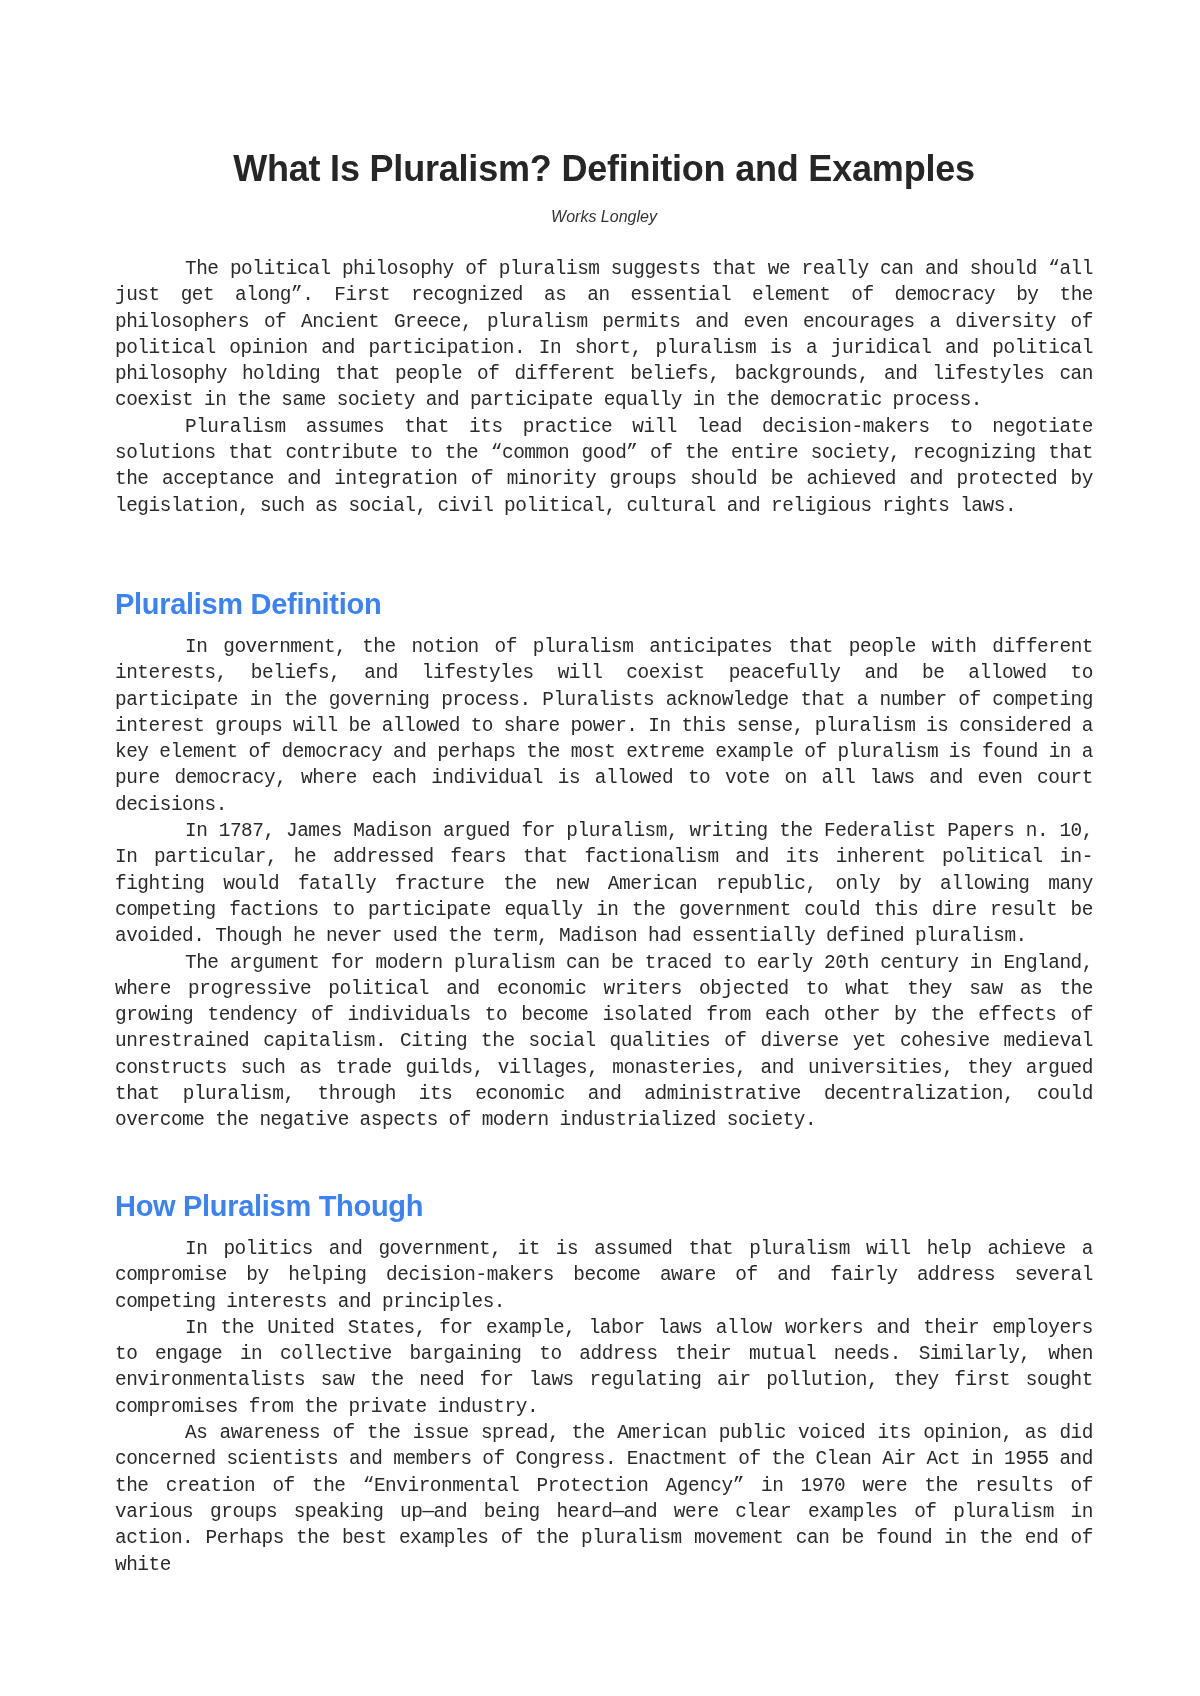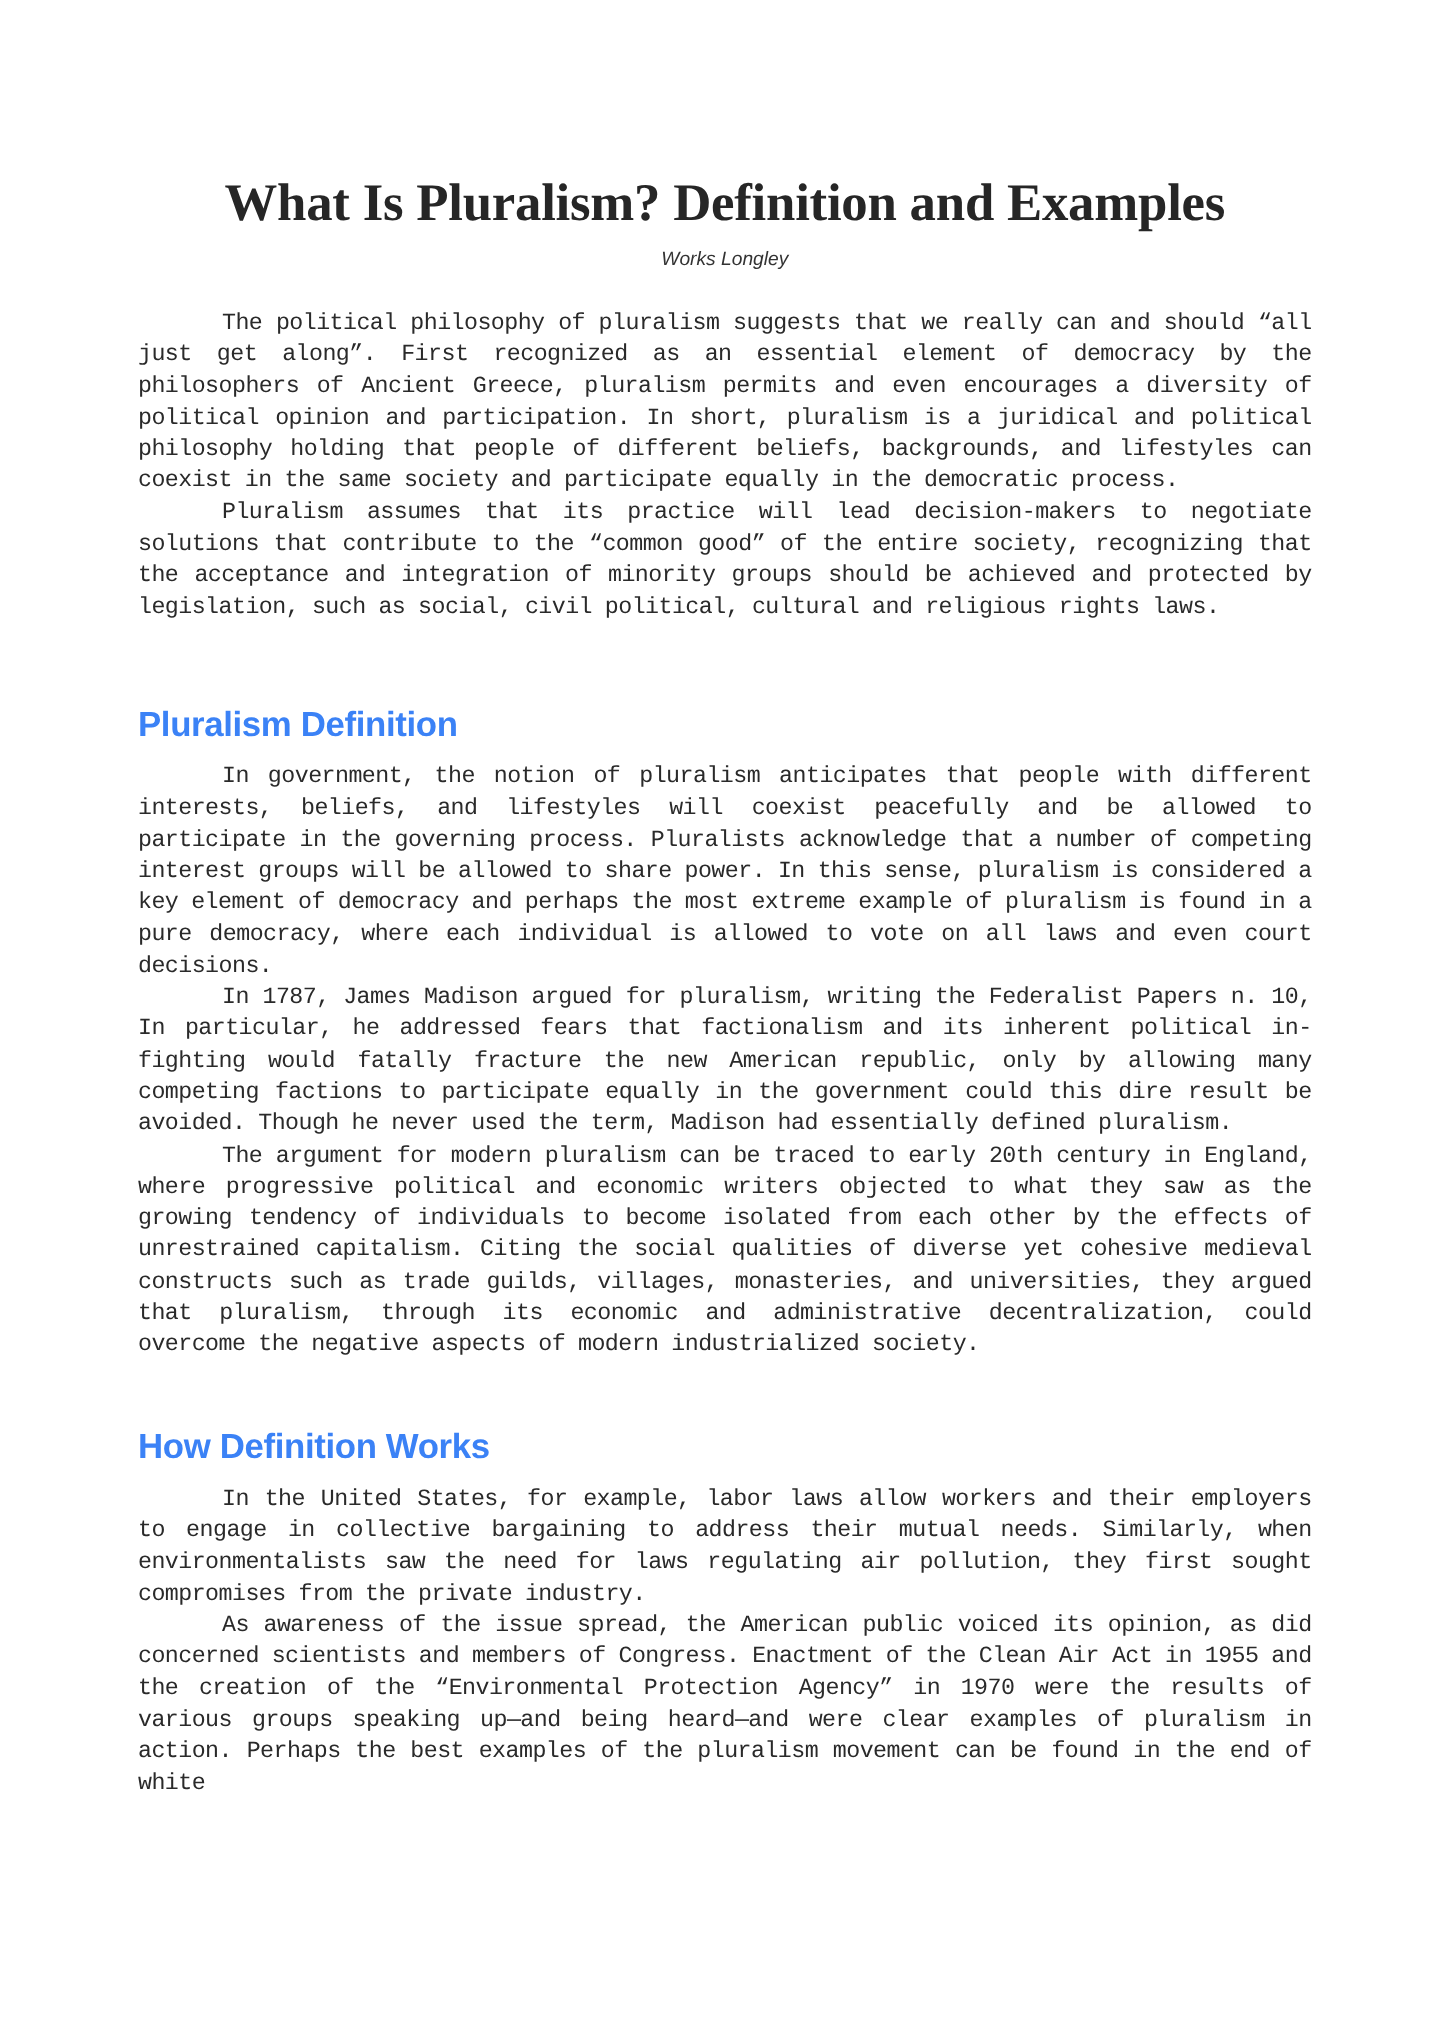--- a/index.html
+++ b/index.html
@@ -19,23 +19,23 @@
       left: 115px;
       top: 0;
       width: 978px;
     }
     .doc-title {
       position: absolute;
       top: 143px;
       left: 0;
       width: 978px;
       text-align: center;
-      font-family: Liberation Serif, serif;
+      font-family: Liberation Sans, sans-serif;
       font-weight: bold;
-      font-size: 44px;
+      font-size: 36px;
       line-height: 52px;
       color: #262626;
       margin: 0;
       letter-spacing: -0.2px;
     }
     .doc-author {
       position: absolute;
       top: 207px;
       left: 0;
       width: 978px;
@@ -88,17 +88,18 @@
   </div>
 
   <div class="section" id="definition">
     <h2>Pluralism Definition</h2>
     <p class="para">In government, the notion of pluralism anticipates that people with different interests, beliefs, and lifestyles will coexist peacefully and be allowed to participate in the governing process. Pluralists acknowledge that a number of competing interest groups will be allowed to share power. In this sense, pluralism is considered a key element of democracy and perhaps the most extreme example of pluralism is found in a pure democracy, where each individual is allowed to vote on all laws and even court decisions.</p>
     <p class="para">In 1787, James Madison argued for pluralism, writing the Federalist Papers n. 10, In particular, he addressed fears that factionalism and its inherent political in-fighting would fatally fracture the new American republic, only by allowing many competing factions to participate equally in the government could this dire result be avoided. Though he never used the term, Madison had essentially defined pluralism.</p>
     <p class="para">The argument for modern pluralism can be traced to early 20th century in England, where progressive political and economic writers objected to what they saw as the growing tendency of individuals to become isolated from each other by the effects of unrestrained capitalism. Citing the social qualities of diverse yet cohesive medieval constructs such as trade guilds, villages, monasteries, and universities, they argued that pluralism, through its economic and administrative decentralization, could overcome the negative aspects of modern industrialized society.</p>
   </div>
 
   <div class="section" id="works">
-    <h2>How Definition Works</h2>
+    <h2>How Pluralism Though</h2>
+    <p class="para">In politics and government, it is assumed that pluralism will help achieve a compromise by helping decision-makers become aware of and fairly address several competing interests and principles.</p>
     <p class="para">In the United States, for example, labor laws allow workers and their employers to engage in collective bargaining to address their mutual needs. Similarly, when environmentalists saw the need for laws regulating air pollution, they first sought compromises from the private industry.</p>
     <p class="para">As awareness of the issue spread, the American public voiced its opinion, as did concerned scientists and members of Congress. Enactment of the Clean Air Act in 1955 and the creation of the “Environmental Protection Agency” in 1970 were the results of various groups speaking up—and being heard—and were clear examples of pluralism in action. Perhaps the best examples of the pluralism movement can be found in the end of white</p>
   </div>
 </div>
 
 </body></html>

